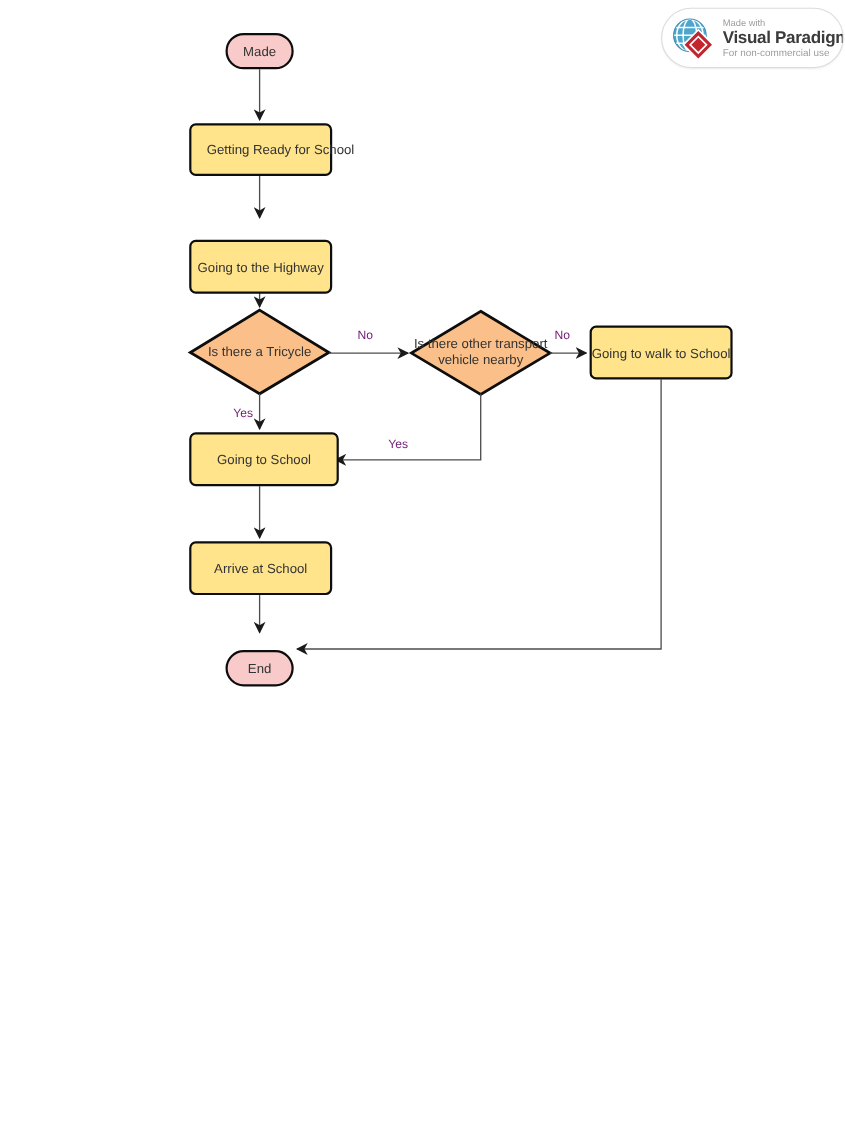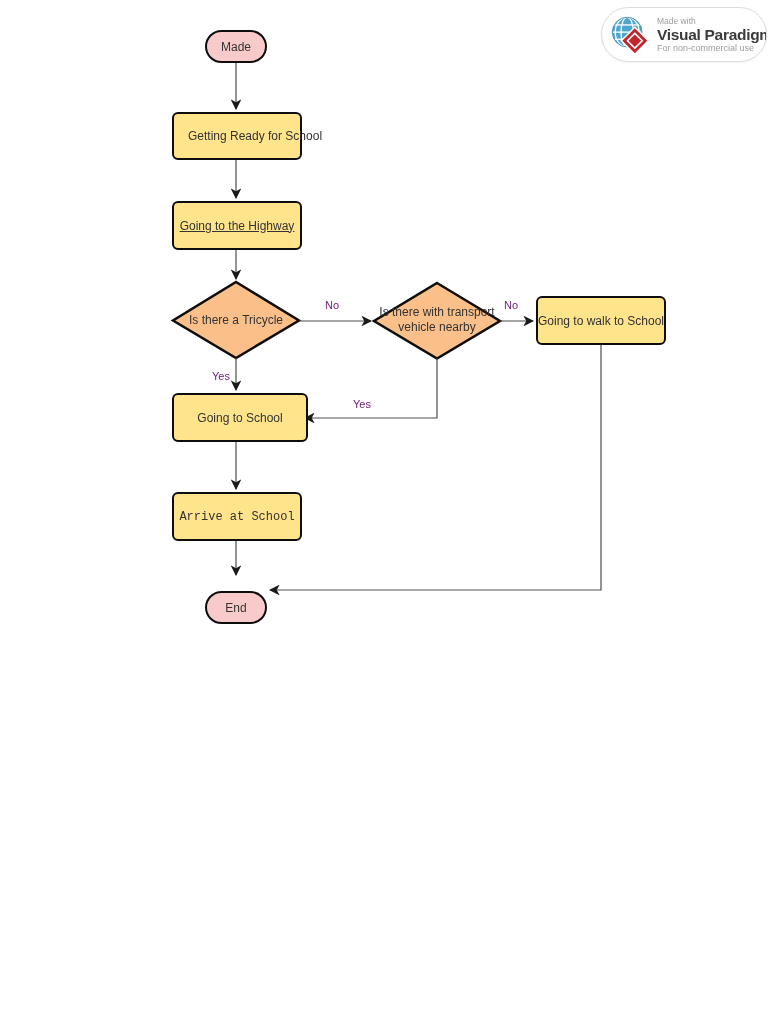--- a/index.html
+++ b/index.html
@@ -40,24 +40,24 @@
     background: #ffe48c;
     border-radius: 6px;
     white-space: nowrap;
   }
   .terminator {
     background: #f8cbca;
     border-radius: 17px;
   }
   #node-start            { left: 205px; top: 30px;  width: 62px;  height: 33px; }
   #node-getting-ready    { left: 172px; top: 112px; width: 130px; height: 48px; padding-left: 36px; }
-  #node-going-highway    { left: 172px; top: 201px; width: 130px; height: 49px; text-decoration: underline; }
+  #node-going-highway    { left: 172px; top: 218px; width: 130px; height: 49px; }
   #node-walk-to-school   { left: 536px; top: 296px; width: 130px; height: 49px; }
   #node-going-to-school  { left: 172px; top: 393px; width: 136px; height: 49px; }
-  #node-arrive-at-school { left: 172px; top: 492px; width: 130px; height: 49px; font-family: Liberation Mono, monospace; }
+  #node-arrive-at-school { left: 172px; top: 492px; width: 130px; height: 49px; }
   #node-end              { left: 205px; top: 554px; width: 62px;  height: 33px; margin-top: 37px; }
 
   
   .diamond-label {
     position: absolute;
     font-size: 12px;
     color: #333333;
     text-align: center;
     line-height: 15px;
   }
@@ -141,21 +141,21 @@
   </svg>
 
   <div class="node terminator" id="node-start">Made</div>
 
   <div class="node process" id="node-getting-ready">Getting Ready for School</div>
 
   <div class="node process" id="node-going-highway">Going to the Highway</div>
 
   <div class="diamond-label" id="label-tricycle">Is there a Tricycle</div>
 
-  <div class="diamond-label" id="label-other-transport">Is there with transport vehicle nearby</div>
+  <div class="diamond-label" id="label-other-transport">Is there other transport vehicle nearby</div>
 
   <div class="node process" id="node-walk-to-school">Going to walk to School</div>
 
   <div class="node process" id="node-going-to-school">Going to School</div>
 
   <div class="node process" id="node-arrive-at-school">Arrive at School</div>
 
   <div class="node terminator" id="node-end">End</div>
 
   <div class="edge-label" id="edge-label-no-1">No</div>

